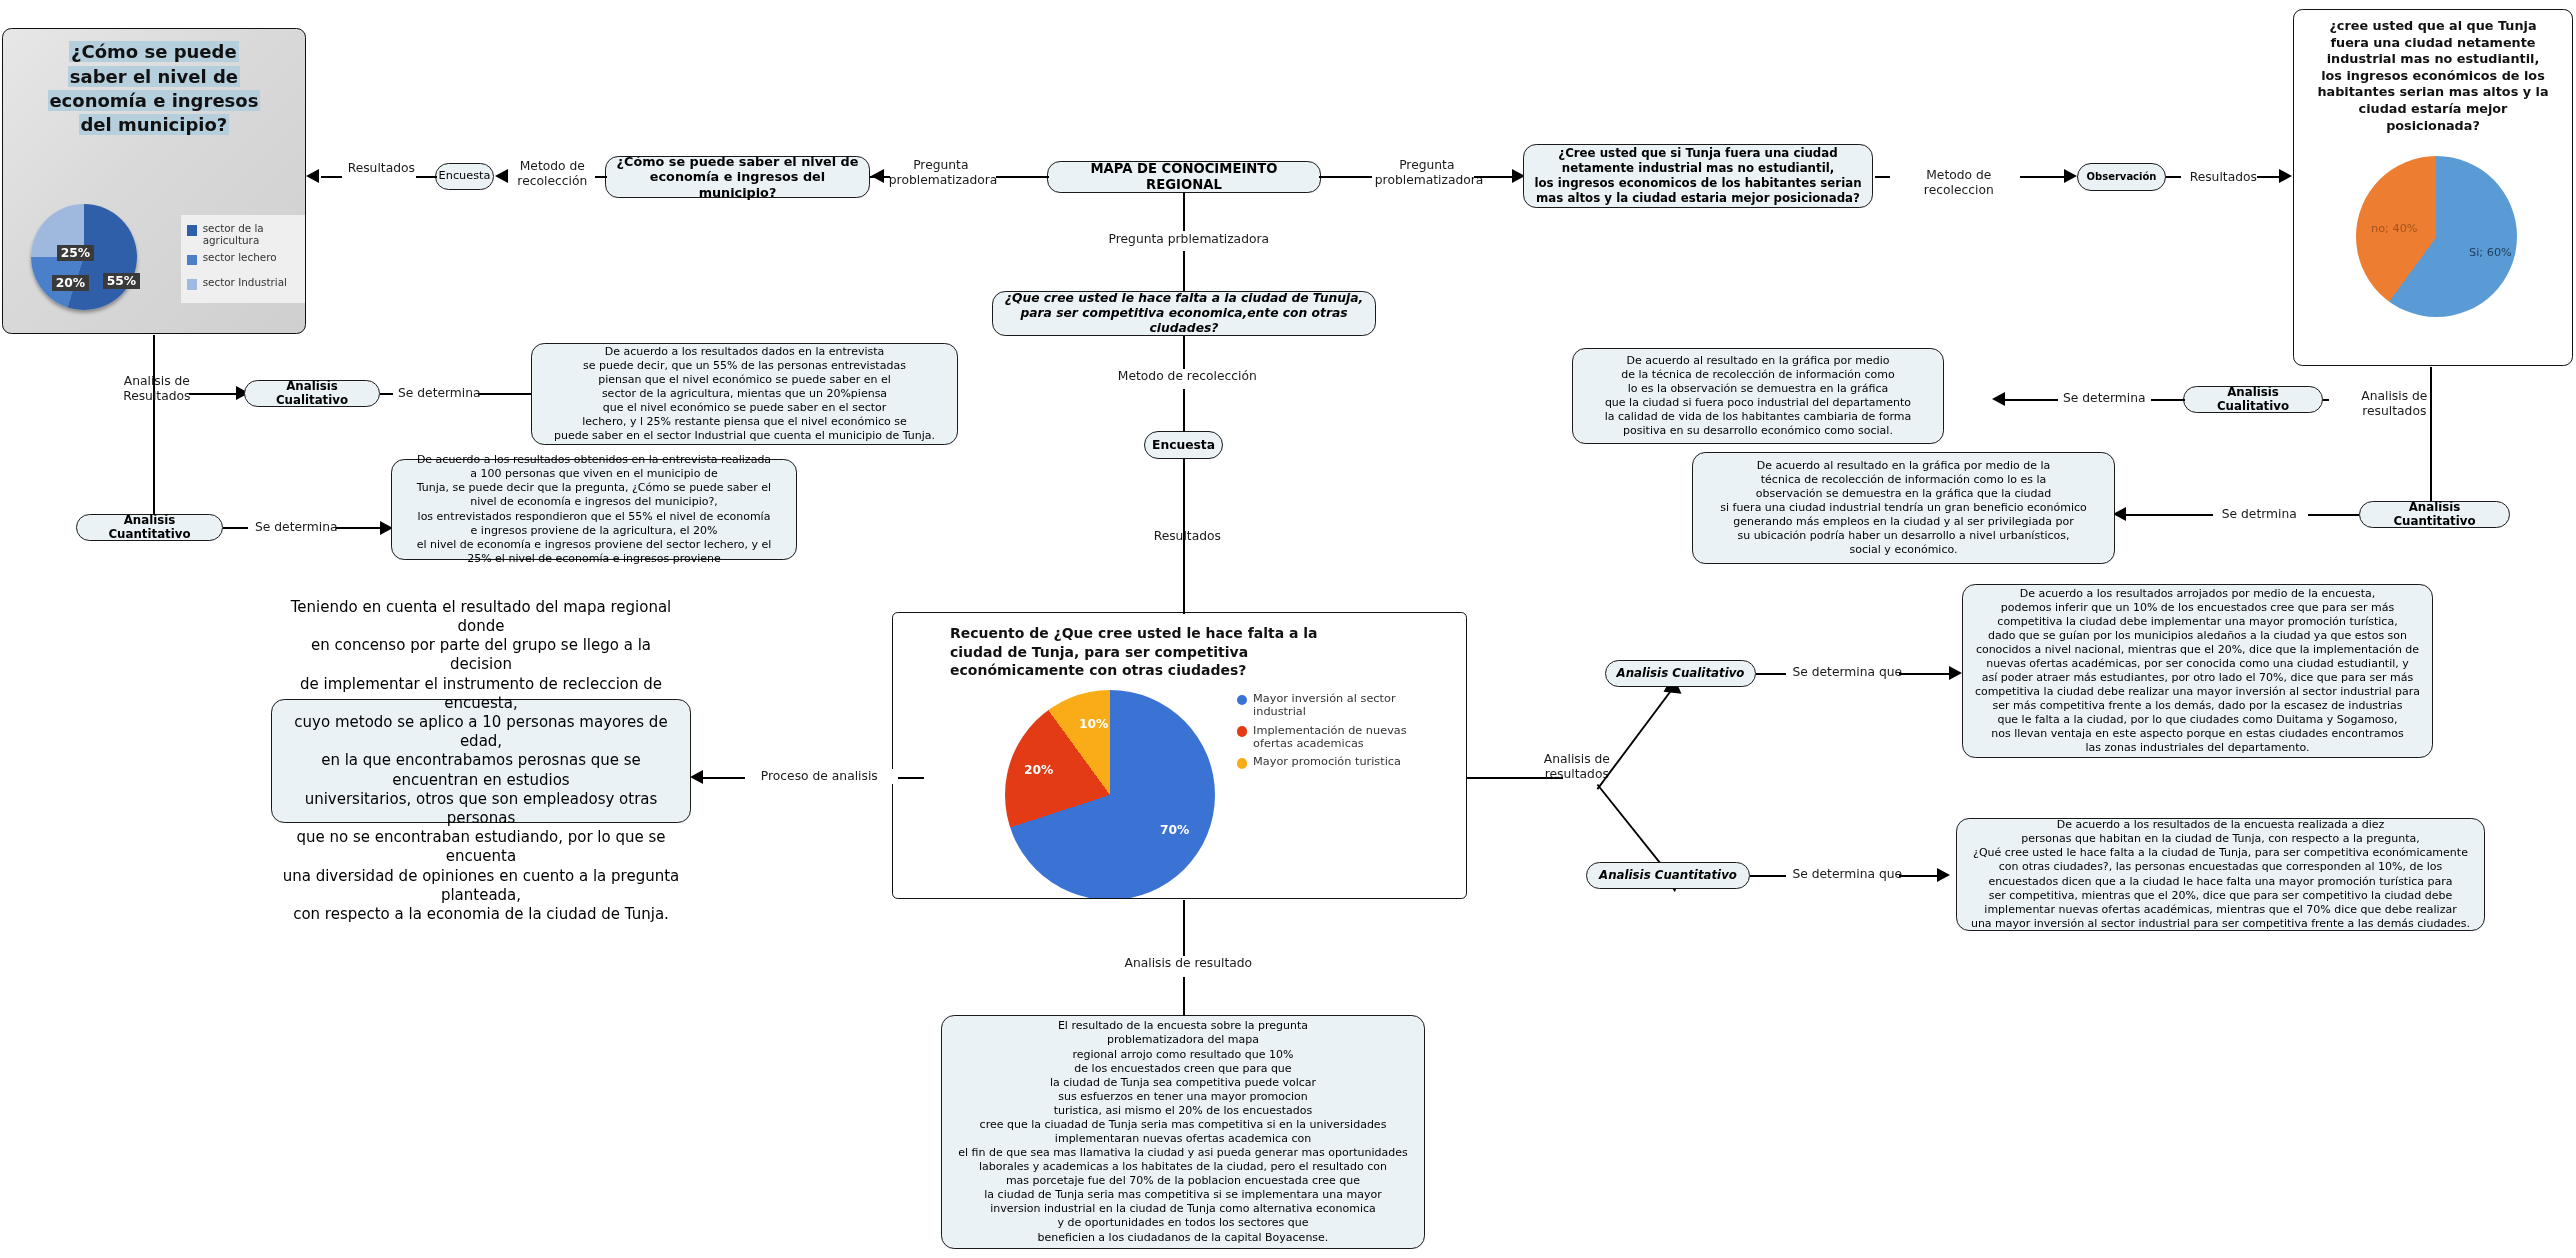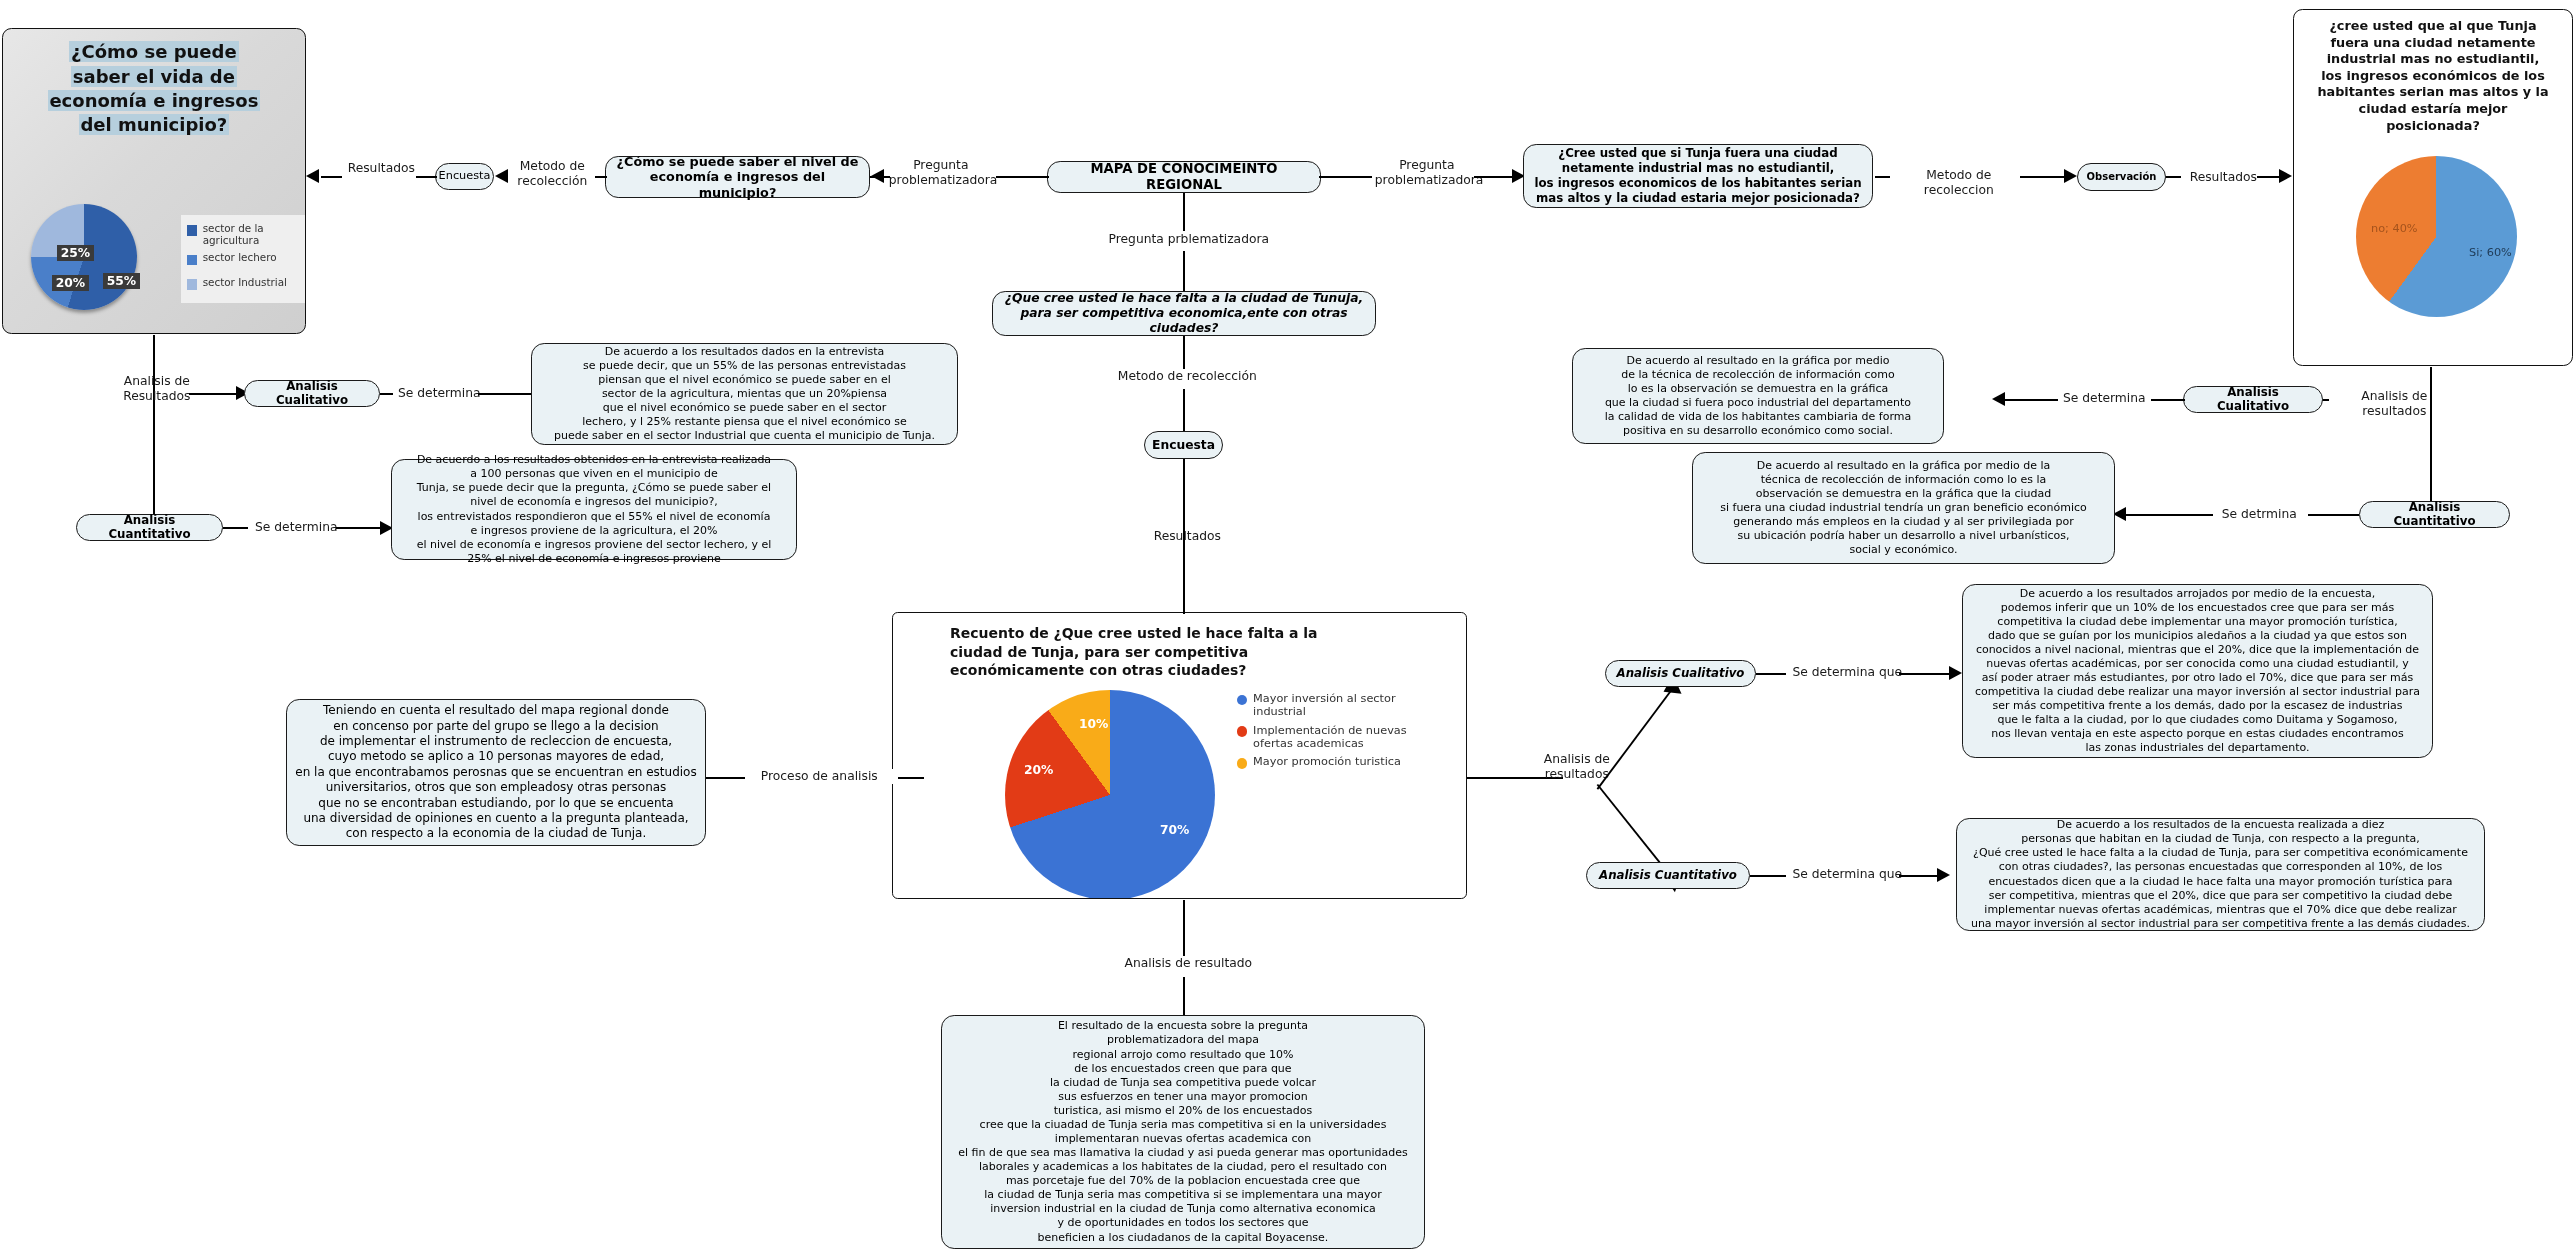--- a/index.html
+++ b/index.html
@@ -71,21 +71,21 @@
   .legend-tx{color:#333;line-height:1.15;}
 </style>
 </head>
 <body>
 
 <div id="canvas">
 
   <div class="panel panel-grey" style="left:1.9px;top:28px;width:304px;height:306px;">
     <div class="panel-title" style="font-size:18px;line-height:1.35;margin-top:3.8px;">
       <div><span class="hl">¿Cómo se puede</span></div>
-      <div><span class="hl">saber el vida de</span></div>
+      <div><span class="hl">saber el nivel de</span></div>
       <div><span class="hl">economía e ingresos</span></div>
       <div><span class="hl">del municipio?</span></div>
     </div>
 
     <div class="pie" style="left:28px;top:175px;width:106px;height:106px;
                 background:conic-gradient(#2f5fa8 0deg 198deg, #4a7fc9 198deg 270deg, #9fb8dd 270deg 360deg);
                 box-shadow:0 2.8px 3.8px rgba(0,0,0,.35);"></div>
     <div class="pie-lbl dark" style="left:100px;top:244px;font-size:12.3px;">55%</div>
     <div class="pie-lbl dark" style="left:49px;top:246px;font-size:12.3px;">20%</div>
     <div class="pie-lbl dark" style="left:54px;top:216px;font-size:12.3px;">25%</div>
@@ -281,21 +281,21 @@
 
   <div class="ln lnv" style="left:1183px;top:459px;height:38px;"></div>
   <div class="lbl" style="left:1145px;top:529px;width:79px;font-size:12.3px;">Resultados</div>
   <div class="ln lnv" style="left:1183px;top:491px;height:123px;"></div>
 
   <div class="ln lnh" style="left:890px;top:777px;width:34px;"></div>
   <div class="lbl" style="left:741px;top:769px;width:151px;font-size:12.3px;">Proceso de analisis</div>
   <div class="ln lnh" style="left:703px;top:777px;width:42px;"></div>
   <div class="ar ar-l" style="left:690px;top:770px;"></div>
 
-  <div class="node para" style="left:286px;top:699px;width:420px;height:147px;font-size:12px;white-space:pre-line;">Teniendo en cuenta  el resultado del  mapa regional donde
+  <div class="node para" style="left:271px;top:699px;width:420px;height:124px;font-size:15px;white-space:pre-line;">Teniendo en cuenta  el resultado del  mapa regional donde
 en concenso por  parte del grupo se  llego a  la decision
 de  implementar el instrumento de recleccion de encuesta,
 cuyo metodo se  aplico a 10 personas mayores de edad,
 en  la  que encontrabamos perosnas  que se  encuentran en estudios
 universitarios, otros que  son empleadosy otras personas
 que  no  se  encontraban estudiando, por  lo  que  se  encuenta
 una  diversidad de opiniones en cuento a  la pregunta  planteada,
 con respecto  a  la  economia  de la ciudad de Tunja.</div>
 
   <div class="ln lnh" style="left:1467px;top:777px;width:96px;"></div>

